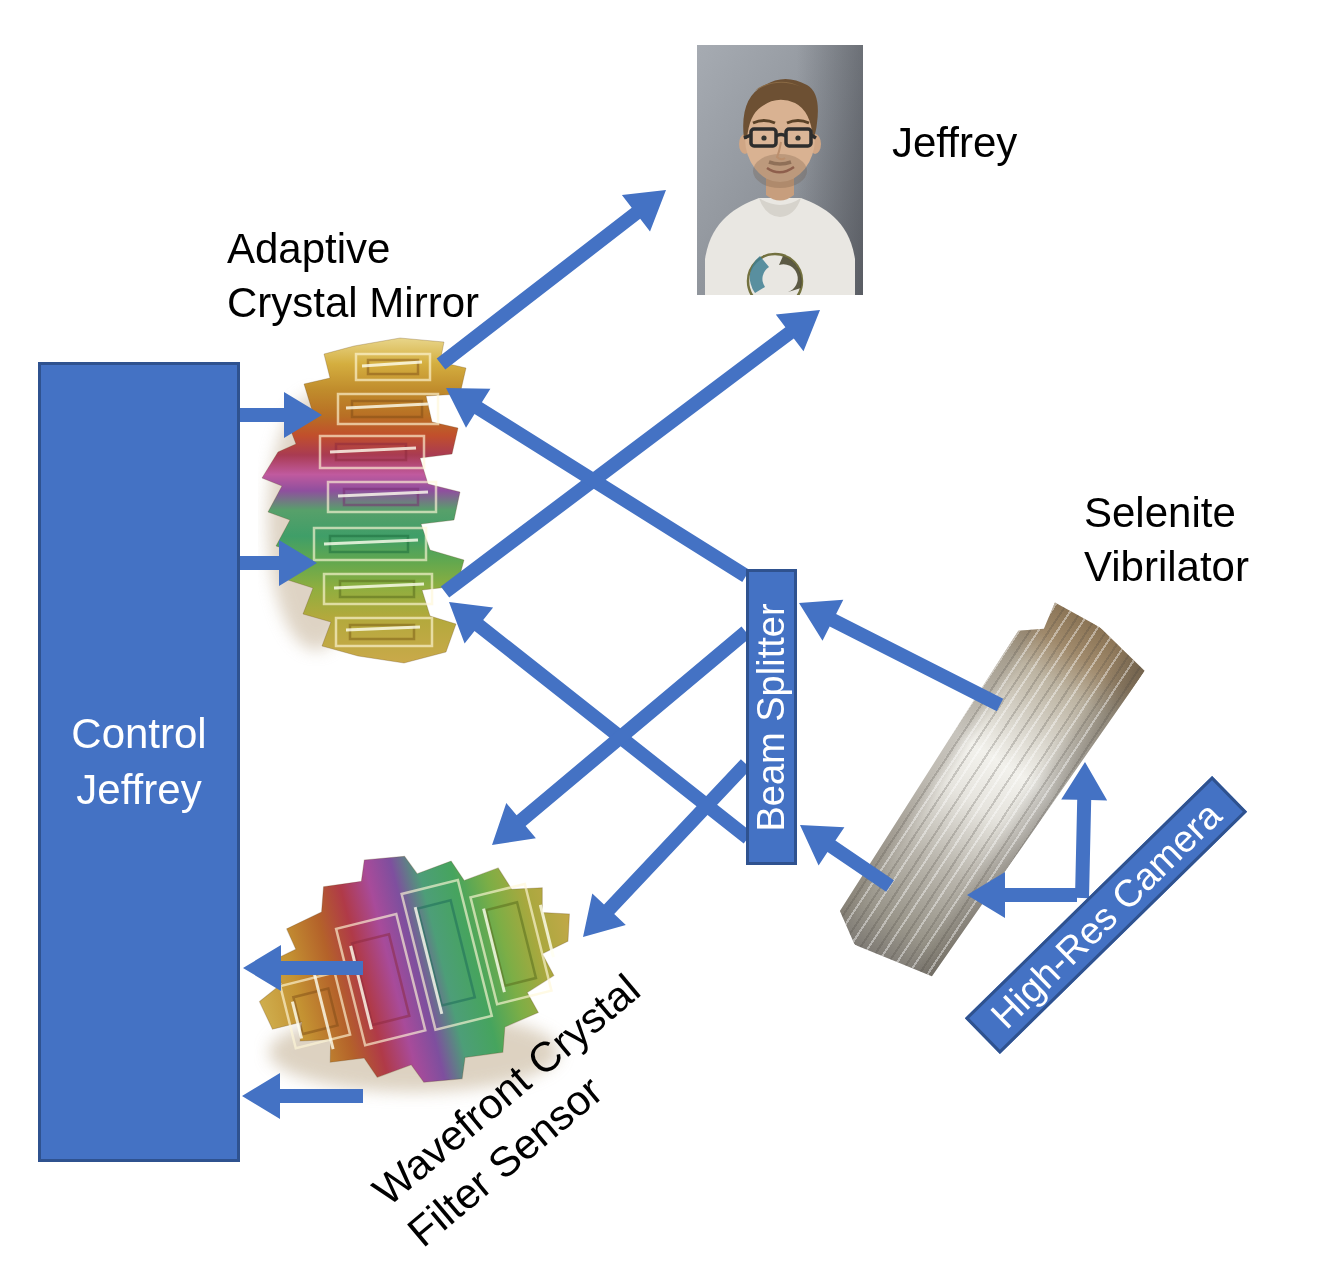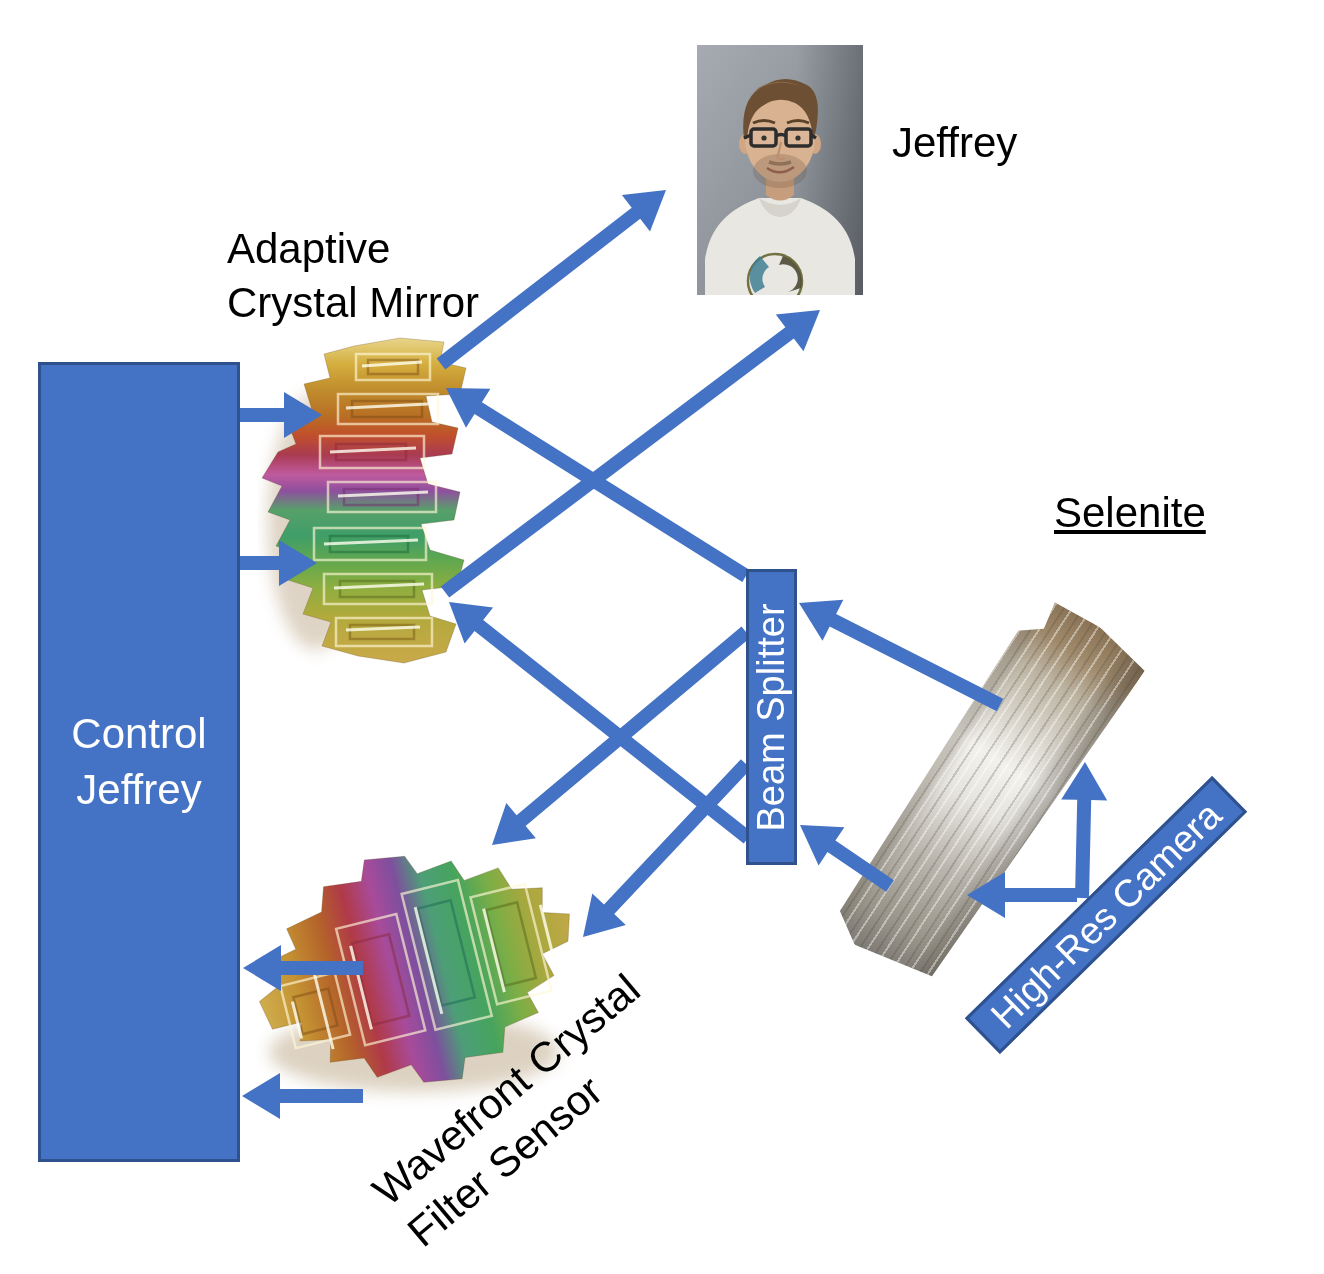--- a/index.html
+++ b/index.html
@@ -17,21 +17,21 @@
     position:absolute;color:#000;font-size:42px;line-height:54px;white-space:nowrap;
   }
   #control-box{left:38px;top:362px;width:202px;height:800px;}
   #control-box .box-text{font-size:42px;line-height:56px;text-align:center;}
   #beamsplitter-box{left:746px;top:569px;width:51px;height:296px;}
   #beamsplitter-box .vtext{display:block;transform:rotate(-90deg);white-space:nowrap;font-size:38px;}
   #camera-box{left:933px;top:890px;width:346px;height:50px;transform:rotate(-44.4deg);}
   #camera-box .box-text{font-size:38px;white-space:nowrap;}
   #adaptive-label{left:227px;top:222px;}
   #jeffrey-label{left:892px;top:116px;}
-  #selenite-label{left:1054px;top:486px;text-decoration:underline;}
+  #selenite-label{left:1084px;top:486px;}
   #wavefront-label{left:362px;top:1176px;transform:rotate(-40deg);transform-origin:0 0;}
   #selenite-img{
     left:788px;top:729px;width:400px;height:128px;transform:rotate(-56.7deg);
     background:
       repeating-linear-gradient(180deg, rgba(255,255,255,.40) 0 2px, rgba(255,255,255,0) 2px 9px,
         rgba(70,66,60,.22) 9px 11px, rgba(255,255,255,0) 11px 16px),
       linear-gradient(180deg, rgba(120,112,100,.35) 0 6%, rgba(255,255,255,0) 18% 70%, rgba(70,64,56,.38) 94% 100%),
       linear-gradient(90deg, #7e7a74 0%, #989489 10%, #b9b5ac 28%, #e6e4de 46%, #f2f1ec 58%, #d6d2c8 70%, #bdb4a2 82%, #a08a6c 91%, #8a7354 100%);
     clip-path:polygon(0% 28%, 5% 4%, 88% 0%, 92% 16%, 99% 12%, 100% 52%, 97% 100%, 4% 92%);
     box-shadow:6px 8px 16px rgba(125,115,95,.35);
@@ -217,20 +217,21 @@
 
   <div id="jeffrey-label" class="lbl">Jeffrey</div>
 
   <div id="adaptive-label" class="lbl">
     <span>Adaptive</span><br>
     <span>Crystal Mirror</span>
   </div>
 
   <div id="selenite-label" class="lbl">
     <span>Selenite</span><br>
+    <span>Vibrilator</span>
   </div>
 
   <div id="wavefront-label" class="lbl">
     <span>Wavefront Crystal</span><br>
     <span>Filter Sensor</span>
   </div>
 
 </div>
 
 </body></html>

